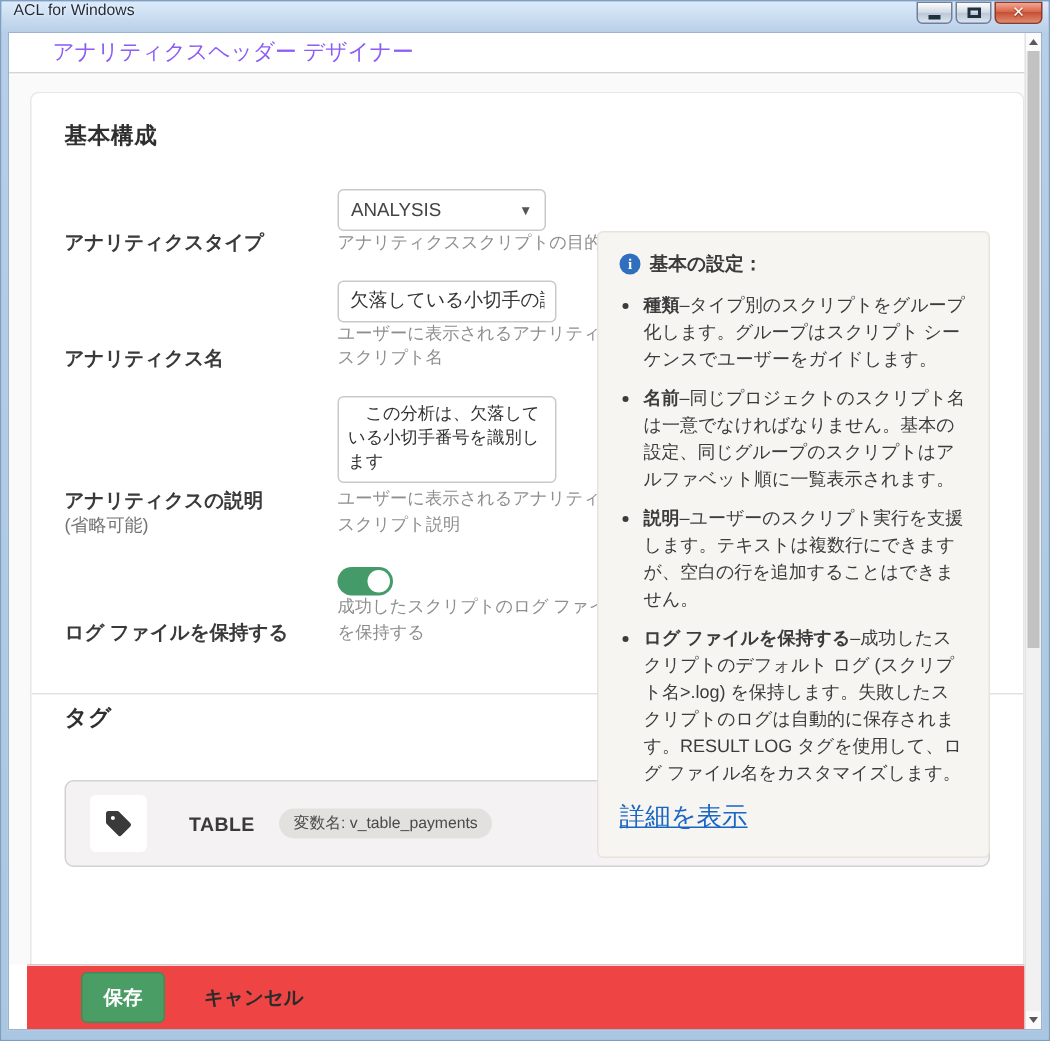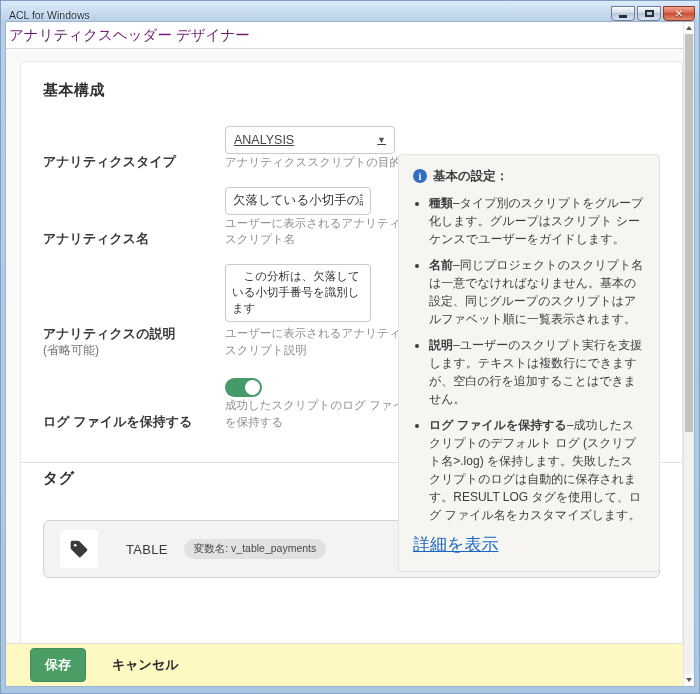--- a/index.html
+++ b/index.html
@@ -4,58 +4,58 @@
 <style>
   * { margin:0; padding:0; box-sizing:border-box; }
   html,body { width:700px; height:694px; }
   body { font-family:"Liberation Sans","DejaVu Sans",sans-serif; font-size:13px; color:#333; }
 
   
   .window { position:relative; width:700px; height:694px;
     background:linear-gradient(#b7cfe8,#a9c6e2); overflow:hidden;
     border:1px solid #7f9fc2; }
   .titlebar { position:absolute; top:0; left:0; right:0; height:20px;
-    background:linear-gradient(#dcebfa,#b9d0e8); display:flex; align-items:flex-end;
+    background:linear-gradient(#dcebfa,#b9d0e8); display:flex; align-items:flex-start;
     padding:0 4px 0 8px;gap:15px; }
   .titlebar-text { font-size:10.5px; color:#1f2a36; text-shadow:0 0 2px #fff; }
   .win-controls { margin-left:auto; display:flex; gap:2px; align-items:flex-start; }
   .win-btn { width:24px; height:15px; border:1px solid #70809a; border-radius:0 0 4px 4px;
     display:flex; align-items:center; justify-content:center; cursor:pointer;
     background:linear-gradient(#fdfdfd,#cfd8e4 50%,#b9c6d6 50%,#dbe4ef); }
   .win-btn.close { width:32px; background:linear-gradient(#f2a693,#d9664a 45%,#c44b31 45%,#e08a70);
     border-color:#8e3a28; }
   .glyph-min { width:8px; height:3px; background:#203040; margin-top:5px; }
   .glyph-max { width:9px; height:7px; border:2px solid #203040; background:transparent; }
   .glyph-close { color:#fff; font-size:10px; font-weight:bold; line-height:1;
     text-shadow:0 1px 1px #7c2918; }
 
   
   .dialog { position:absolute; top:20px; left:4px; right:4px; bottom:6px;
     background:#fff; overflow:hidden; border:1px solid #9ab3cf; }
-  .dialog-header { height:27px; line-height:27px; padding-left:3px; font-size:14.5px;
-    color:#701a75; border-bottom:1px solid #d6d6d6; background:#fff; }
+  .dialog-header { height:27px; line-height:27px; padding-left:29px; font-size:14.5px;
+    color:#8b5cf6; border-bottom:1px solid #d6d6d6; background:#fff; }
 
   .content { position:absolute; top:28px; bottom:43px; left:0; right:11px;
     background:#fafafa; overflow:hidden; padding-left:14px; }
   .card { margin-top:11px; background:#fff; border:1px solid #e7e7e7;
     border-bottom:none; border-radius:6px 6px 0 0; padding:19px 22px 0 22px;
     min-height:600px; }
 
   h2.section { font-size:15px; font-weight:bold; color:#2f2f2f; letter-spacing:.5px; }
 
   
   .form-info { position:relative; margin-top:26px; min-height:310px; }
   .form-row { display:flex; margin-bottom:16px;align-items:flex-end; }
   .form-label { width:182px; flex:none; font-weight:bold; color:#3a3a3a; font-size:13px;
     padding-top:6px; line-height:1.35; }
   .form-label .sub { display:block; font-weight:normal; color:#737373; font-size:12px; }
   .form-control {}
-  .select-box { width:170px; height:28px; border:1px solid #c9c9c9; border-radius:4px;
+  .select-box { width:139px; height:28px; border:1px solid #c9c9c9; border-radius:4px;
     background:#fff; display:flex; align-items:center; padding:0 8px; cursor:pointer;
-    color:#444; font-size:12.5px;text-decoration:underline; }
+    color:#444; font-size:12.5px; }
   .select-caret { margin-left:auto; font-size:9px; color:#555; }
   .text-input { width:146px; height:28px; border:1px solid #c9c9c9; border-radius:4px;
     padding:0 7px; font-size:12.5px; color:#333;
     font-family:"Liberation Sans","DejaVu Sans",sans-serif; }
   textarea.text-area { width:146px; height:58px; border:1px solid #c9c9c9; border-radius:4px;
     padding:3px 6px; font-size:11.5px; line-height:1.4; color:#333; resize:none;
     font-family:"Liberation Sans","DejaVu Sans",sans-serif; }
   .helper { width:200px; margin-top:0; font-size:11.5px; line-height:1.45; color:#8e8e8e; }
 
   .toggle { width:37px; height:19px; border-radius:10px; background:#459a69;
@@ -76,30 +76,30 @@
   .info-panel li { margin-bottom:8px; }
   .info-link { color:#1a66c4; text-decoration:underline; font-size:17px; cursor:pointer; }
 
   
   .divider { border-top:1px solid #e2e2e2; margin:26px -22px 0 -22px; }
   .tags-heading { margin-top:6px; }
   .tag-card { margin-top:32px; height:58px; background:#f4f2f2; border:1px solid #d4d1d1;
     border-radius:6px; display:flex; align-items:center; padding:0 18px 0 16px; }
   .tag-icon-box { width:38px; height:38px; background:#fff; border-radius:4px; flex:none;
     display:flex; align-items:center; justify-content:center; }
-  .tag-name { margin-left:28px; font-weight:normal; font-size:13px; color:#3a3a3a;
+  .tag-name { margin-left:28px; font-weight:bold; font-size:13px; color:#3a3a3a;
     letter-spacing:.3px; }
   .tag-badge { margin-left:16px; background:#e3e0e0; border-radius:10px; padding:3px 10px;
     font-size:10.5px; color:#4a4a4a; }
   .tag-actions { margin-left:auto; display:flex; align-items:center; gap:22px; }
   .icon-btn { cursor:pointer; display:flex; align-items:center; }
 
   
-  .footer { position:absolute; bottom:0; left:0; right:0; height:43px; background:#fef9c3;
-    border-top:1px solid #e0e0e0; display:flex; align-items:center; padding-left:24px; }
+  .footer { position:absolute; bottom:0; left:12px; right:0; height:43px; background:#ef4444;
+    border-top:1px solid #e0e0e0; display:flex; align-items:center; padding-left:36px; }
   .save-btn { background:#4a9d64; border:1px solid #3f8c57; color:#fff; font-weight:bold;
     font-size:13px; padding:7px 14px; border-radius:4px; cursor:pointer;
     font-family:"Liberation Sans","DejaVu Sans",sans-serif; }
   .cancel-btn { margin-left:26px; background:none; border:none; font-weight:bold; font-size:13px;
     color:#2b2b2b; cursor:pointer; font-family:"Liberation Sans","DejaVu Sans",sans-serif; }
 
   
   .scrollbar { position:absolute; top:0; right:0; bottom:0; width:11px; background:#f1f1f1;
     border-left:1px solid #e3e3e3; z-index:5; }
   .sb-btn { position:absolute; left:0; right:0; height:12px; background:#fbfbfb;

